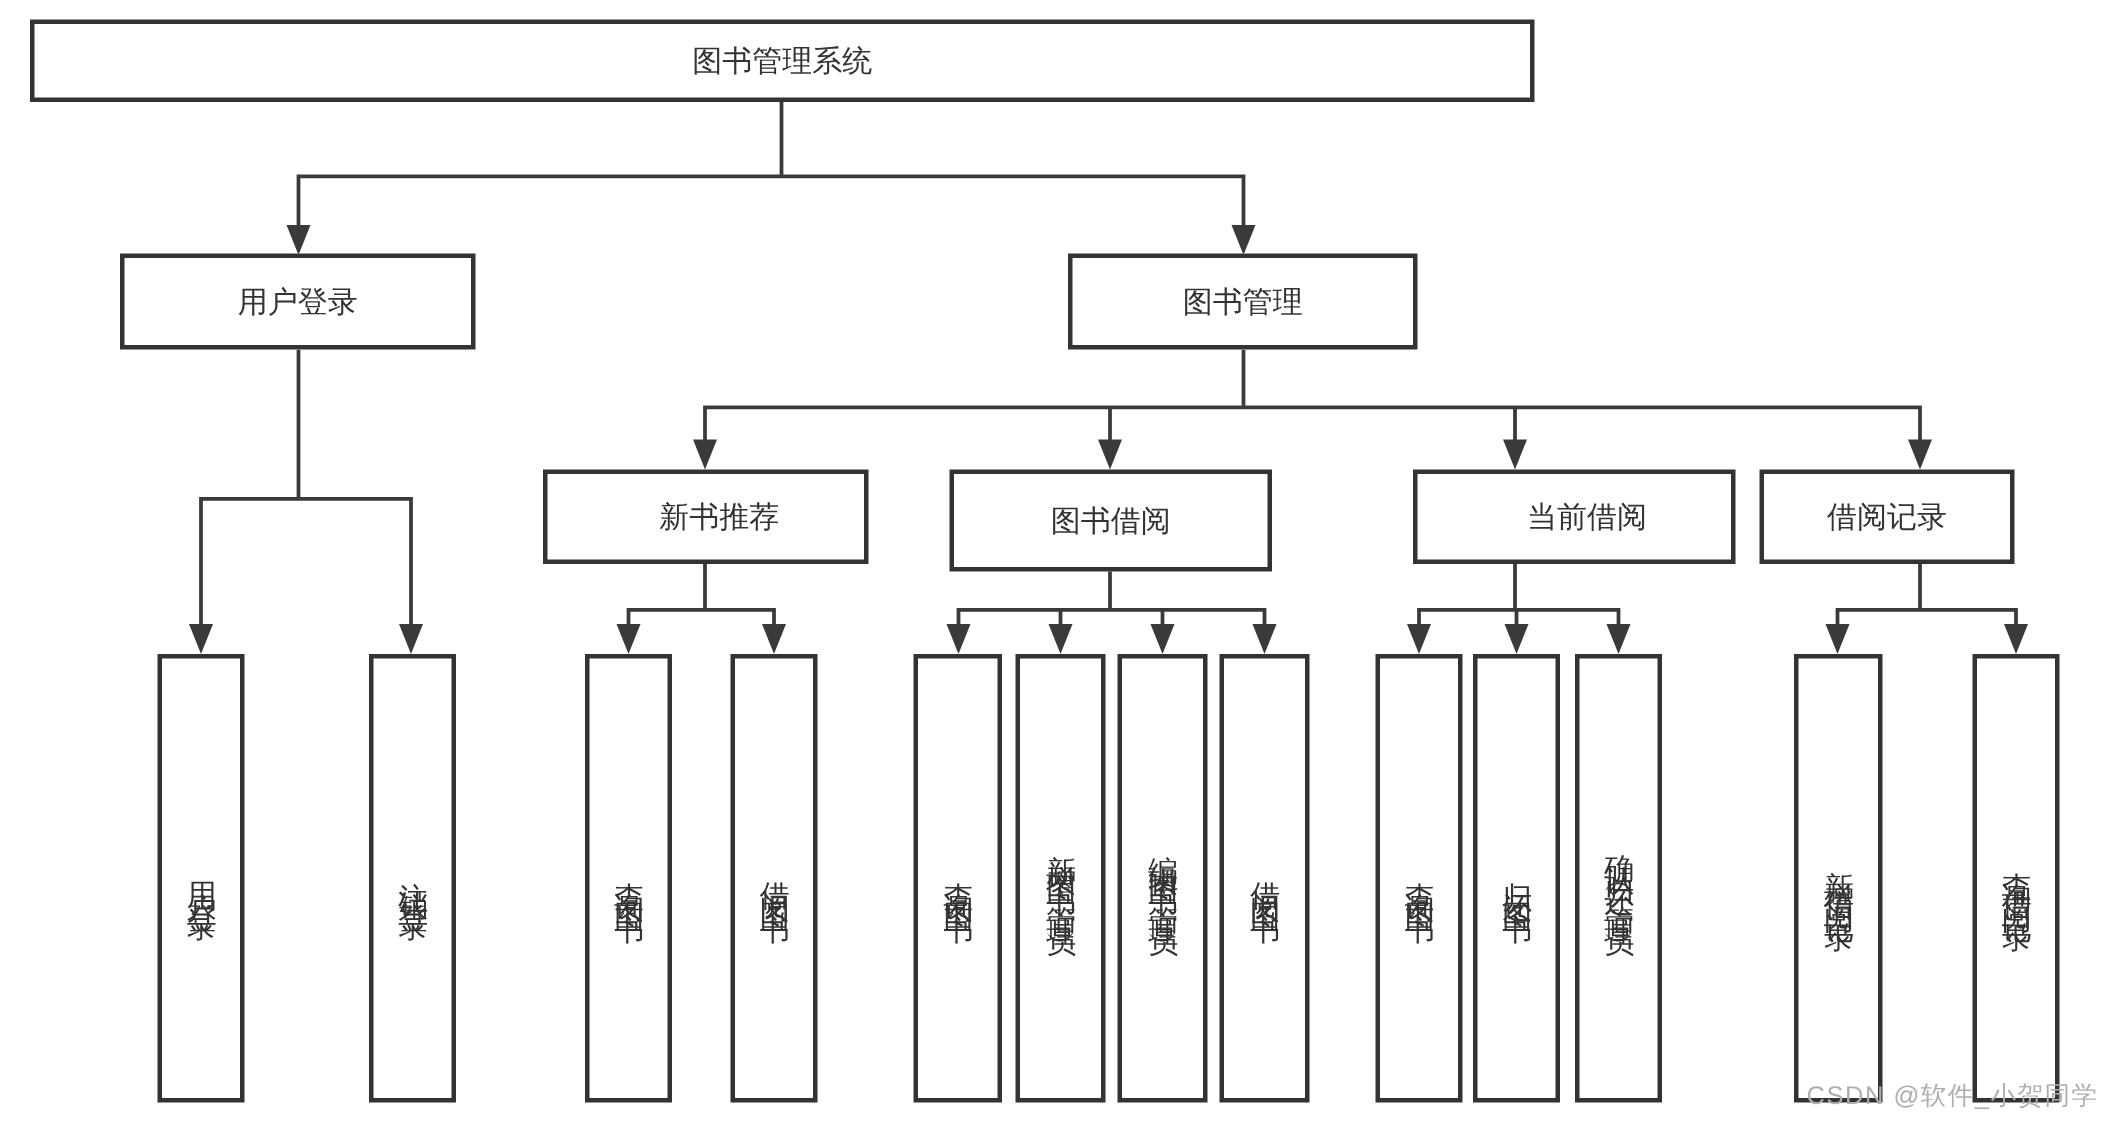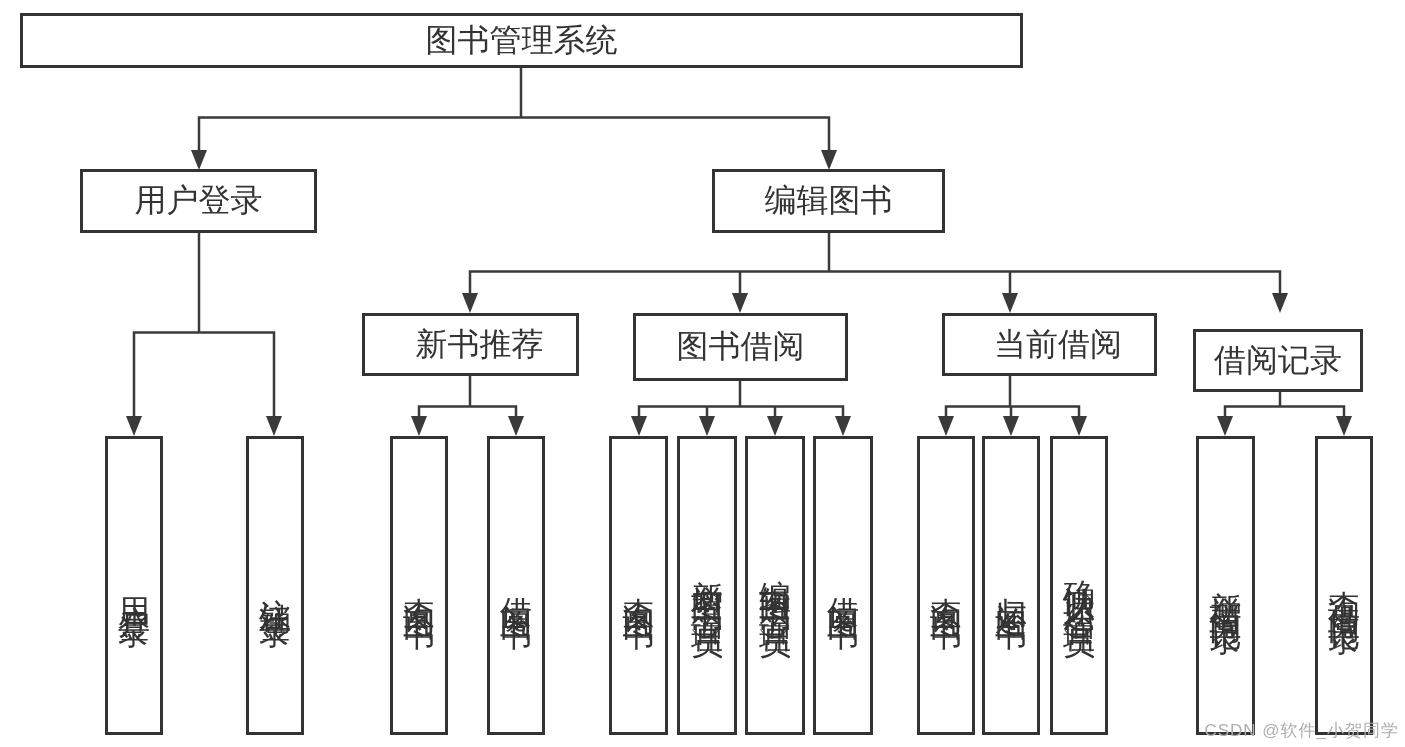--- a/index.html
+++ b/index.html
@@ -32,21 +32,21 @@
   }
   .box {
     position: absolute;
     box-sizing: border-box;
     background: #ffffff;
     border: 3px solid var(--border, #333333);
     display: flex;
     align-items: center;
     justify-content: center;
     color: var(--text, #333333);
-    font-size: 32px;
+    font-size: 20px;
     z-index: 2;
   }
   .leaf span {
     writing-mode: vertical-rl;
     text-orientation: mixed;
     letter-spacing: 7px;
     line-height: 1.1;
     white-space: nowrap;
   }
   .watermark {
@@ -108,33 +108,33 @@
   </svg>
 
   <div class="box" style="left:20px; top:13px; width:1003px; height:55px;">
     <span>图书管理系统</span>
   </div>
 
   <div class="box" style="left:80px; top:169px; width:237px; height:64px;">
     <span>用户登录</span>
   </div>
   <div class="box" style="left:712px; top:169px; width:233px; height:64px;">
-    <span>编辑图书</span>
+    <span>图书管理</span>
   </div>
 
   <div class="box" style="left:362px; top:313px; width:217px; height:63px;padding-left:18px;">
     <span>新书推荐</span>
   </div>
   <div class="box" style="left:633px; top:313px; width:215px; height:68px;">
     <span>图书借阅</span>
   </div>
   <div class="box" style="left:942px; top:313px; width:215px; height:63px;padding-left:17px;">
     <span>当前借阅</span>
   </div>
-  <div class="box" style="left:1173px; top:329px; width:170px; height:63px;margin-left:20px;">
+  <div class="box" style="left:1173px; top:313px; width:170px; height:63px;">
     <span>借阅记录</span>
   </div>
 
   <div class="box leaf" style="left:105px; top:436px; width:58px; height:299px;">
     <span>用户登录</span>
   </div>
   <div class="box leaf" style="left:246px; top:436px; width:58px; height:299px;">
     <span>注销登录</span>
   </div>
 

